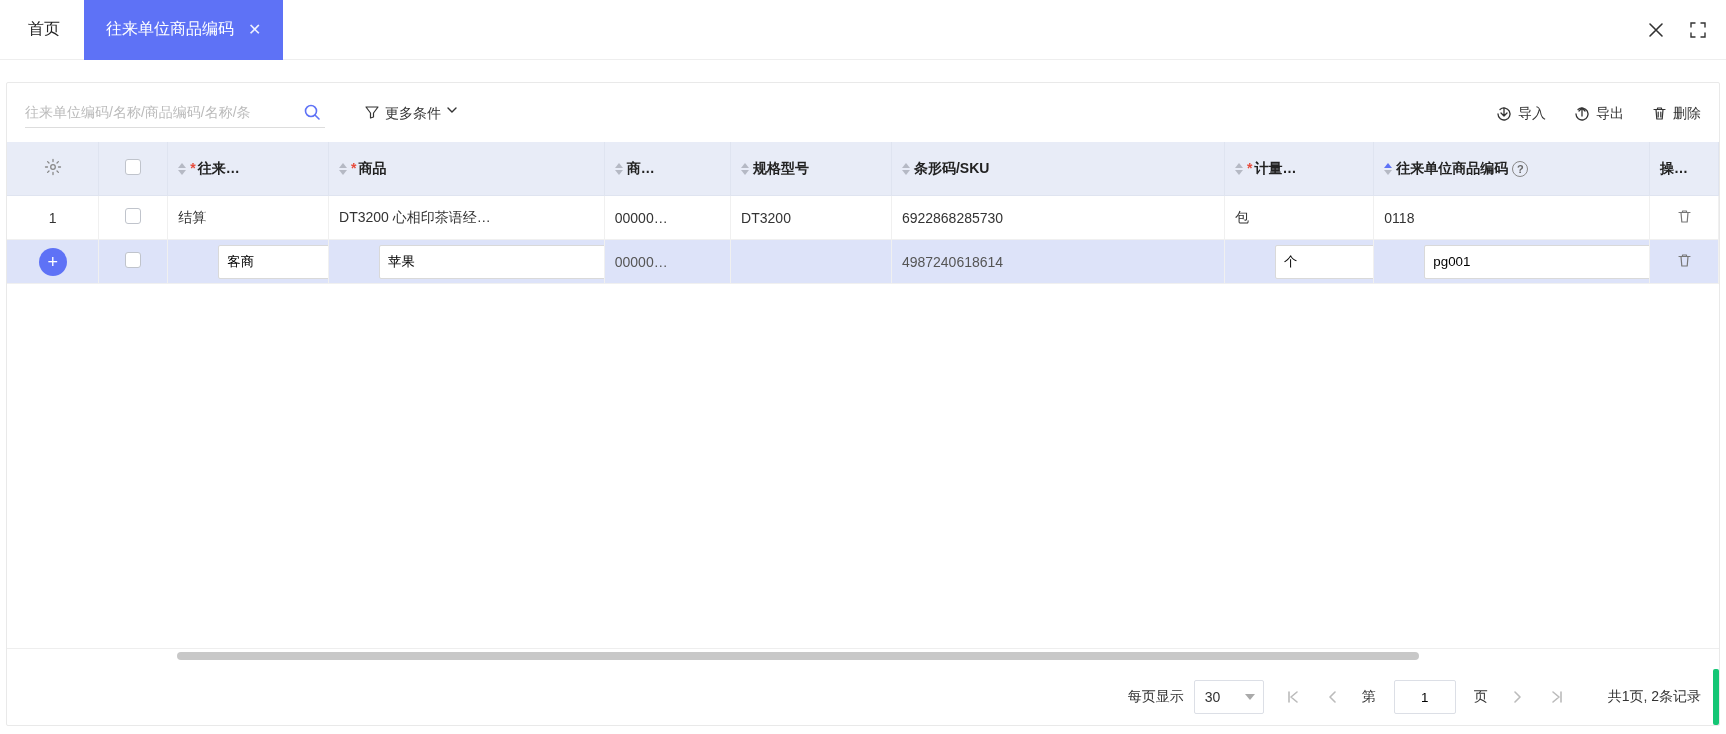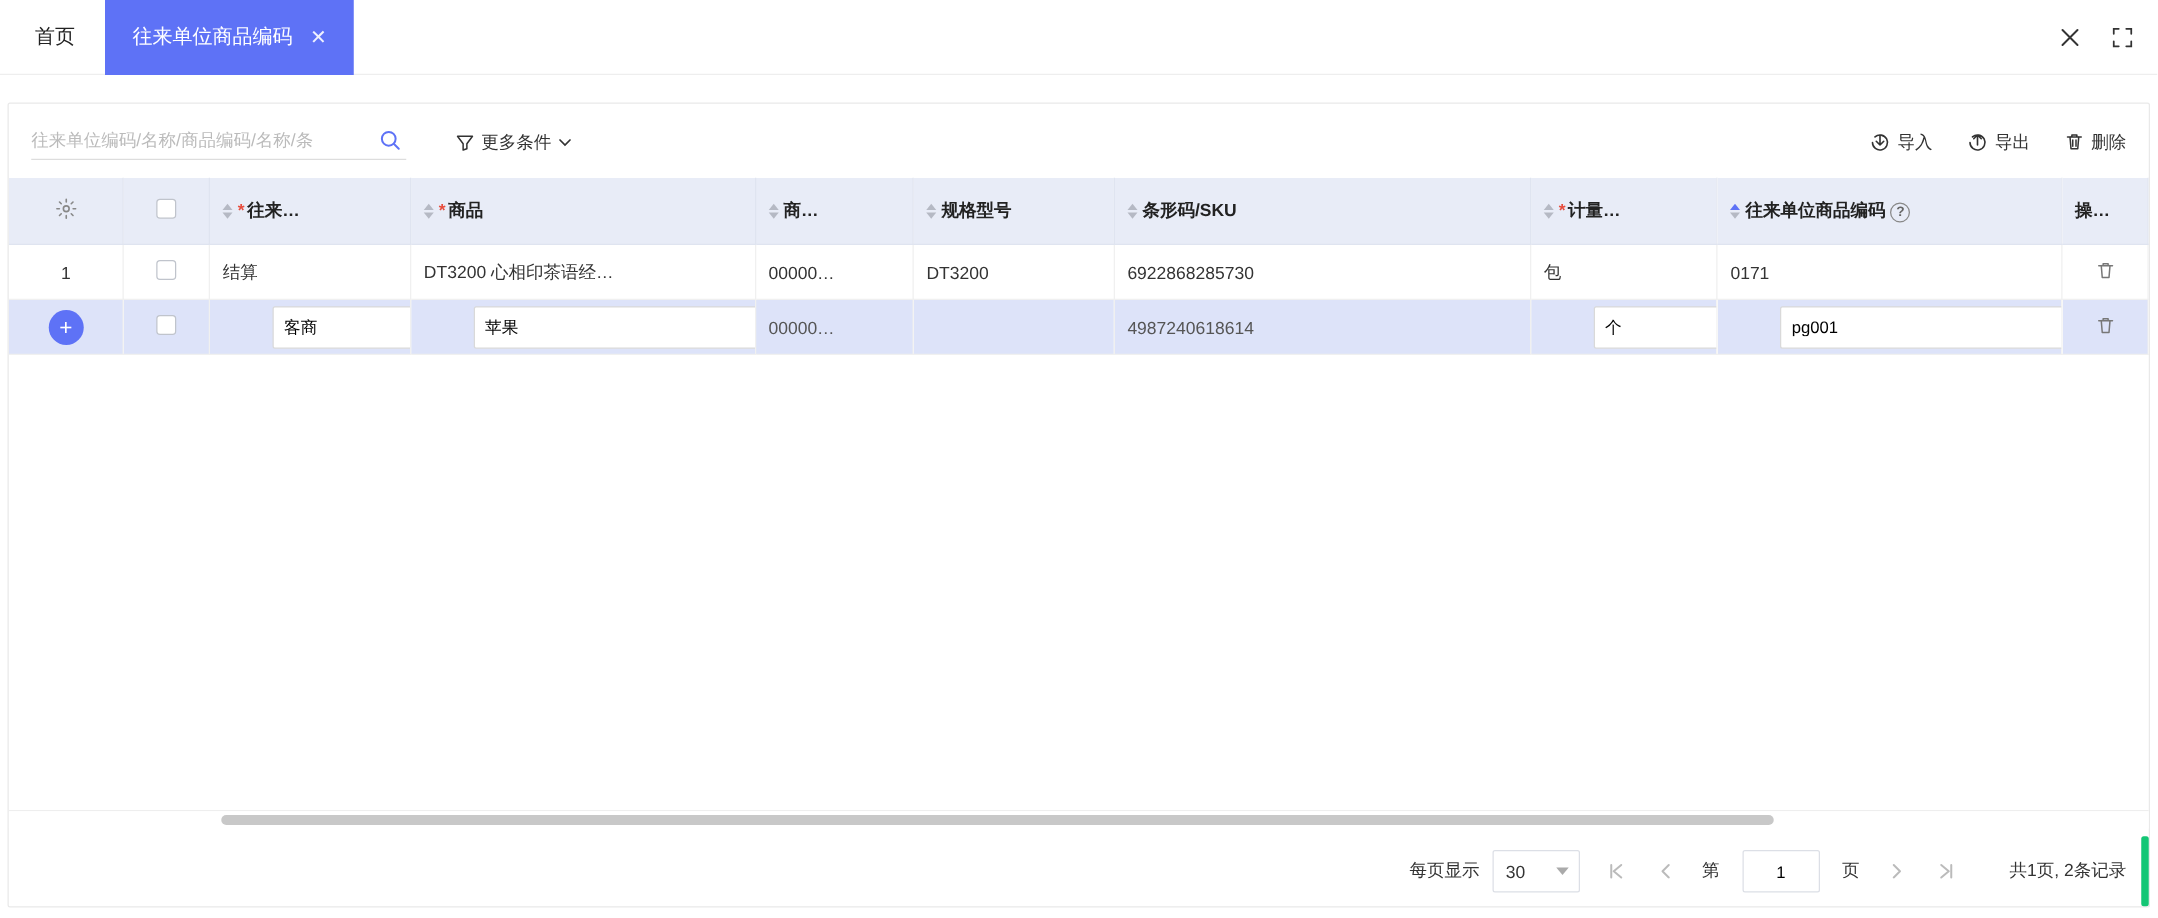--- a/index.html
+++ b/index.html
@@ -15,21 +15,21 @@
   .tabbar-spacer { flex:1; }
   .tabbar-icon { width:36px; height:36px; display:flex; align-items:center; justify-content:center; cursor:pointer; color:#444; border-radius:4px; margin-right:6px; }
 
   
   .panel { margin: 22px 6px 8px 6px; border:1px solid #e9e9e9; border-radius:2px; padding-top:8px; flex:1; display:flex; flex-direction:column; min-height:0; }
   .toolbar { padding: 8px 18px 14px 18px; display:flex; align-items:center; }
   .search { display:flex; align-items:center; width:300px; border-bottom:1px solid #ddd; padding-bottom:2px; }
   .search input { border:none; outline:none; flex:1; font-size:14px; color:#701a75; }
   .search input::placeholder { color:#bbb; }
   .search-icon-btn { color:#5e72f6; display:flex; align-items:center; justify-content:center; padding:4px; background:none; border:none; cursor:pointer; }
-  .more-cond { margin-left:40px; display:flex; align-items:center; gap:6px; cursor:pointer; color:#333; }
+  .more-cond { margin-left:40px; display:flex; align-items:flex-start; gap:6px; cursor:pointer; color:#333; }
   .toolbar-spacer { flex:1; }
   .tbtn { display:flex; align-items:center; gap:6px; margin-left:28px; cursor:pointer; color:#333; }
   .tbtn svg { flex-shrink:0; }
 
   
   .table-wrap { flex:1; overflow:hidden; display:flex; flex-direction:column; min-height:0; }
   .grid { width:100%; border-collapse:collapse; table-layout:fixed; }
   .grid th { background:#e8ecf7; font-weight:600; color:#222; text-align:left; padding:16px 10px; height:50px; border-right:1px solid #dfe4f0; border-bottom:1px solid #dfe4f0; white-space:nowrap; overflow:hidden; text-overflow:ellipsis; }
   .grid td { height:44px; padding:0 10px; border-right:1px solid #f0f0f0; border-bottom:1px solid #f0f0f0; white-space:nowrap; overflow:hidden; text-overflow:ellipsis; }
   .grid tr.edit td { background:#dde3f9; }
@@ -201,21 +201,21 @@
 
           <tr>
             <td style="text-align:center;">1</td>
             <td style="text-align:center;"><span class="chk"></span></td>
             <td>结算</td>
             <td>DT3200 心相印茶语经…</td>
             <td>00000…</td>
             <td>DT3200</td>
             <td>6922868285730</td>
             <td>包</td>
-            <td>0171</td>
+            <td>0118</td>
             <td style="text-align:center;">
               <span class="ops-icon">
                 <svg width="15" height="15" viewBox="0 0 15 15" style="display:inline-block;">
                     <path d="M2 3.5 H13 M5.5 3.5 V2 H9.5 V3.5 M4 3.5 L4.8 13 H10.2 L11 3.5" stroke="#777" stroke-width="1.2" fill="none" stroke-linecap="round" stroke-linejoin="round"></path>
                   </svg>
               </span>
             </td>
           </tr>
 
           <tr class="edit">

